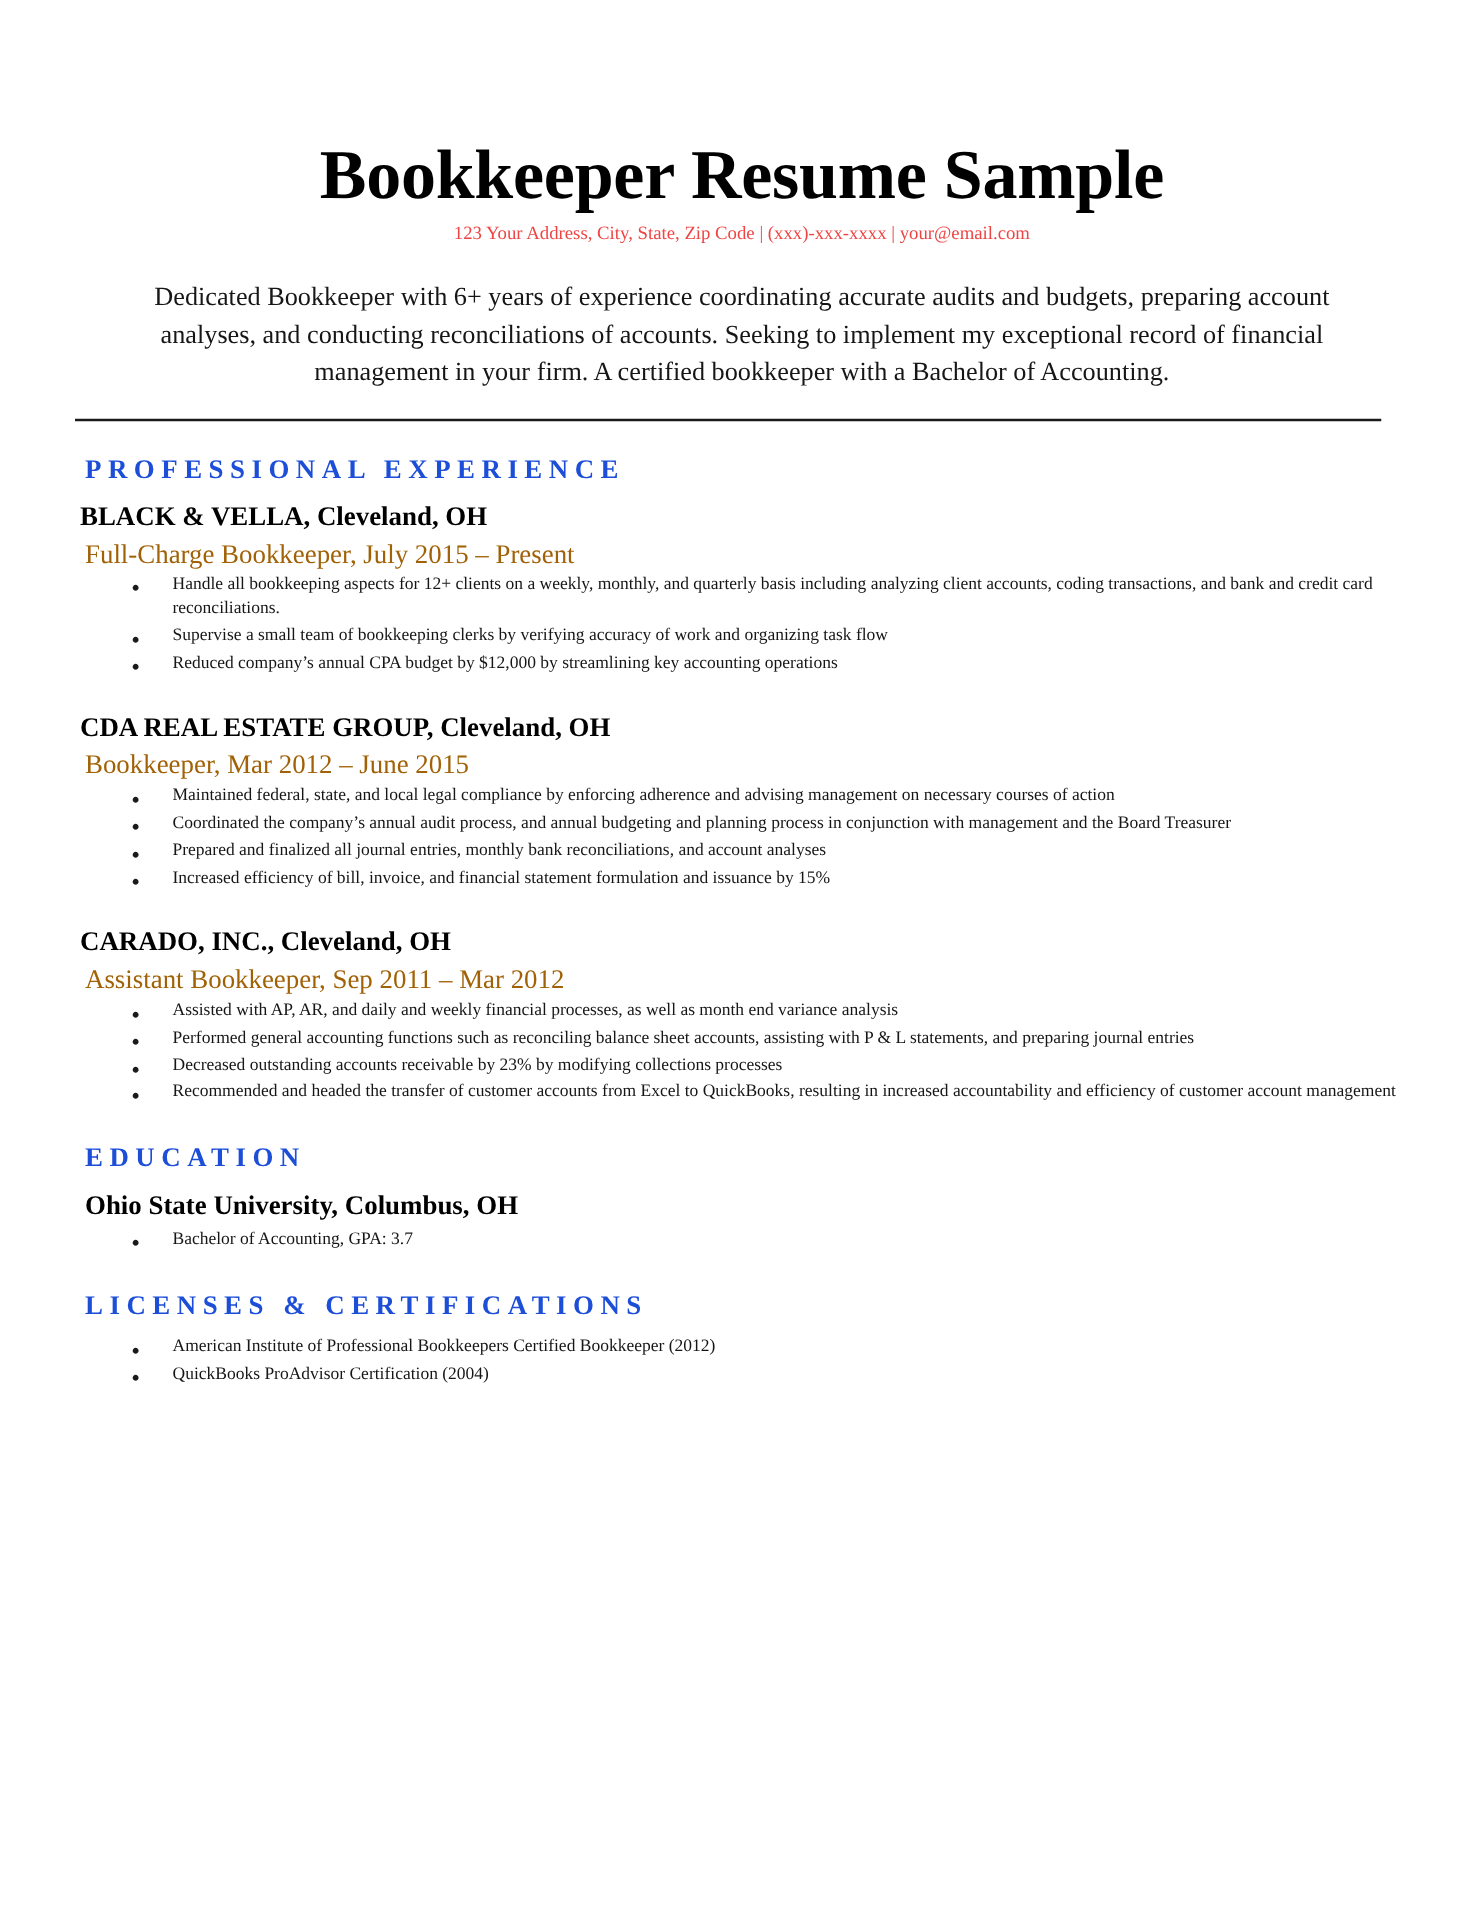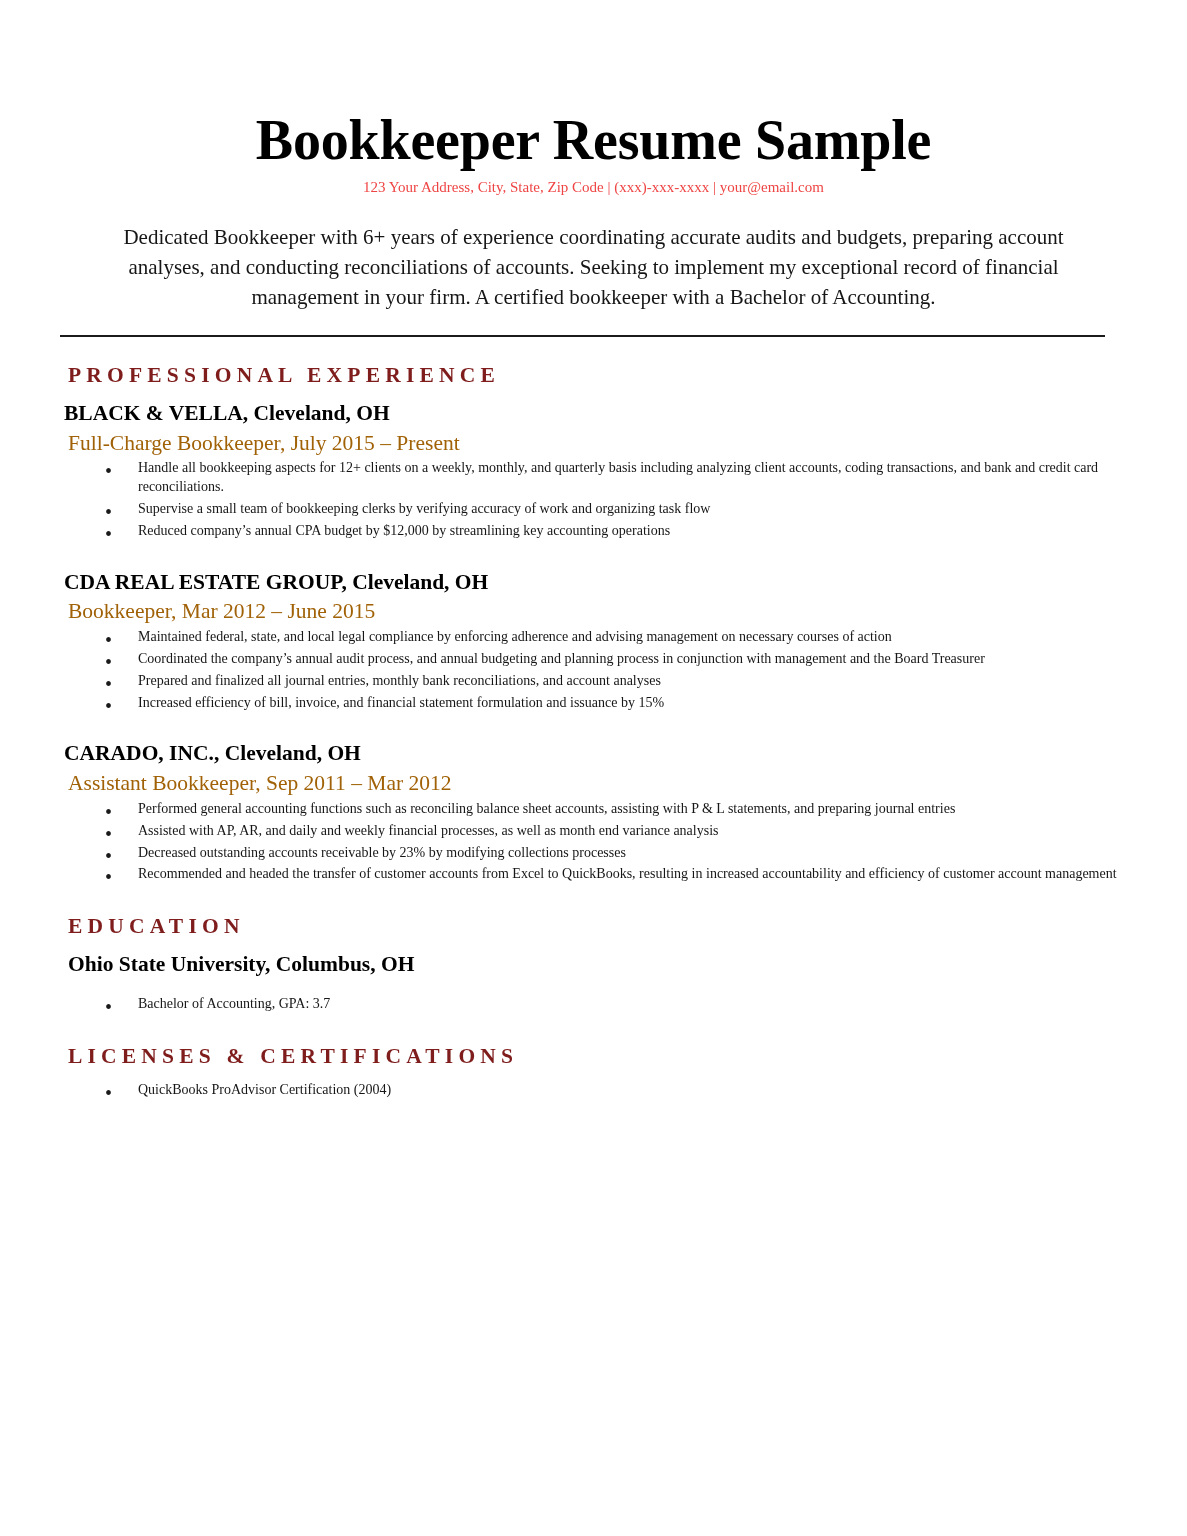--- a/index.html
+++ b/index.html
@@ -63,21 +63,21 @@
   }
 
   
   .section {
     margin-top: 26px;
   }
   .section-title {
     font-size: 21.5px;
     font-weight: bold;
     letter-spacing: 5.2px;
-    color: #7f1d1d;
+    color: #1d4ed8;
     margin: 0 0 12px 8px;
     text-transform: uppercase;
   }
   .section + .section { margin-top: 30px; }
 
   .job { margin-bottom: 6px; }
   .job + .job { margin-top: 28px; }
   .job-company {
     font-size: 21.5px;
     font-weight: bold;
@@ -90,21 +90,21 @@
     color: #a16207;
     margin: 0 0 2px 8px;
     line-height: 1.32;
     font-family: Liberation Serif, serif;
   }
 
   .school-name {
     font-size: 21.5px;
     font-weight: bold;
     color: #000;
-    margin: 0 0 16px 8px;
+    margin: 0 0 4px 8px;
     line-height: 1.3;
   }
 
   ul.bullets {
     list-style: none;
     margin: 0;
     padding: 0;
   }
   ul.bullets li {
     position: relative;
@@ -164,36 +164,37 @@
         <li>Coordinated the company’s annual audit process, and annual budgeting and planning process in conjunction with management and the Board Treasurer</li>
         <li>Prepared and finalized all journal entries, monthly bank reconciliations, and account analyses</li>
         <li>Increased efficiency of bill, invoice, and financial statement formulation and issuance by 15%</li>
       </ul>
     </div>
 
     <div class="job">
       <div class="job-company">CARADO, INC., Cleveland, OH</div>
       <div class="job-role">Assistant Bookkeeper, Sep 2011 – Mar 2012</div>
       <ul class="bullets">
+        <li>Assisted with AP, AR, and daily and weekly financial processes, as well as month end variance analysis</li>
         <li>Performed general accounting functions such as reconciling balance sheet accounts, assisting with P &amp; L statements, and preparing journal entries</li>
-        <li>Assisted with AP, AR, and daily and weekly financial processes, as well as month end variance analysis</li>
         <li>Decreased outstanding accounts receivable by 23% by modifying collections processes</li>
         <li>Recommended and headed the transfer of customer accounts from Excel to QuickBooks, resulting in increased accountability and efficiency of customer account management</li>
       </ul>
     </div>
   </div>
 
   <div class="section">
     <div class="section-title">EDUCATION</div>
     <div class="school-name">Ohio State University, Columbus, OH</div>
     <ul class="bullets edu-bullets">
       <li>Bachelor of Accounting, GPA: 3.7</li>
     </ul>
   </div>
 
   <div class="section">
     <div class="section-title">LICENSES &amp; CERTIFICATIONS</div>
     <ul class="bullets cert-bullets">
+      <li>American Institute of Professional Bookkeepers Certified Bookkeeper (2012)</li>
       <li>QuickBooks ProAdvisor Certification (2004)</li>
     </ul>
   </div>
 
 </div>
 
 </body></html>

